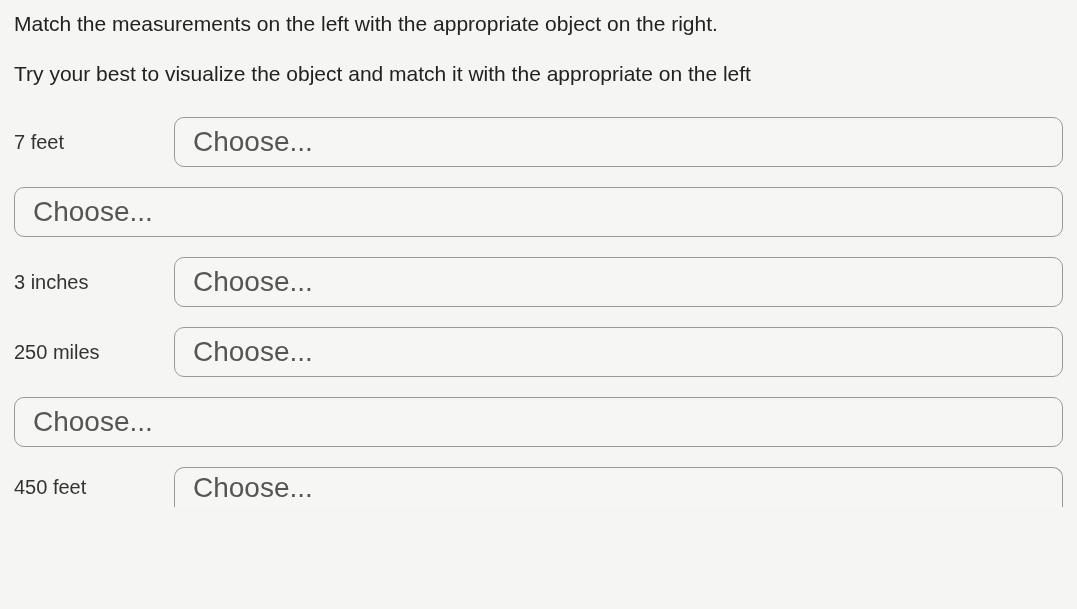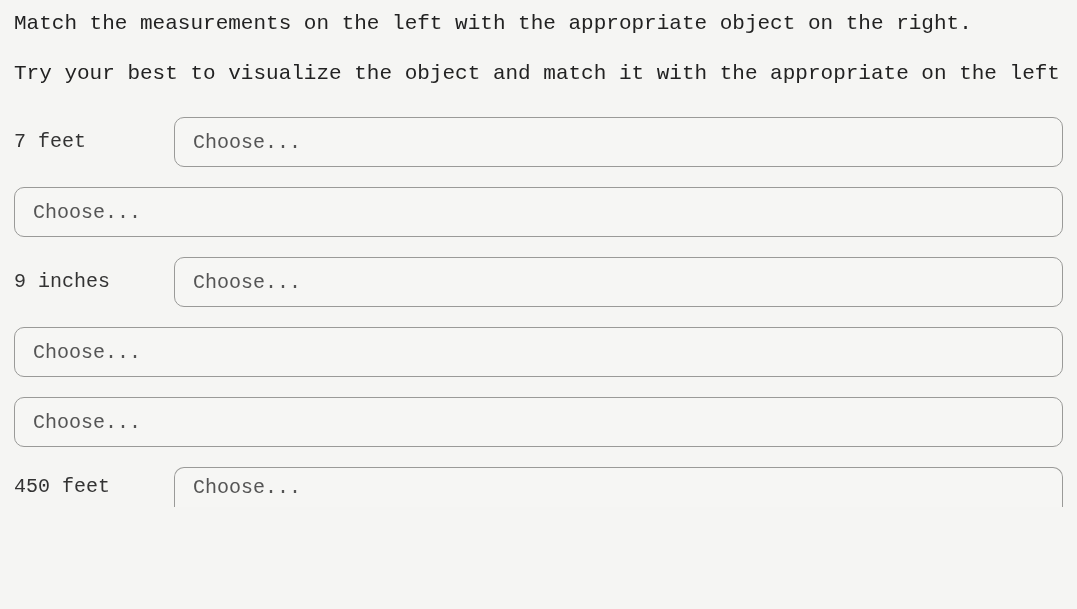--- a/index.html
+++ b/index.html
@@ -1,15 +1,15 @@
 <!DOCTYPE html>
 <html><head>
 <meta charset="utf-8">
 <style>
-  * { box-sizing: border-box; margin: 0; padding: 0; font-family: Liberation Mono, monospace; }
+  * { box-sizing: border-box; margin: 0; padding: 0; }
   body {
     font-family: "Segoe UI", Arial, sans-serif;
     background: #f5f5f3;
     color: #2a2a2a;
     padding: 8px 14px;
     font-size: 20px;
     width: 1077px;
     height: 609px;
     overflow: hidden;
   }
@@ -43,21 +43,21 @@
   }
   .select-box {
     border: 1px solid #9a9a98;
     border-radius: 10px;
     background: rgba(255,255,255,0.15);
     height: 50px;
     display: flex;
     align-items: center;
     padding: 0 18px;
     color: #555;
-    font-size: 20px;
+    font-size: 28px;
     cursor: pointer;
   }
   .row-partial .select-box {
     height: 40px;
     border-bottom: none;
     border-bottom-left-radius: 0;
     border-bottom-right-radius: 0;
     overflow: hidden;
   }
   .row-partial {
@@ -81,27 +81,28 @@
     </div>
   </div>
 
   <div class="match-row">
     <div class="match-select">
       <div class="select-box">Choose...</div>
     </div>
   </div>
 
   <div class="match-row">
-    <div class="match-label">9 inches</div>
+    <div class="match-label">3 inches</div>
     <div class="match-select">
       <div class="select-box">Choose...</div>
     </div>
   </div>
 
   <div class="match-row">
+    <div class="match-label">250 miles</div>
     <div class="match-select">
       <div class="select-box">Choose...</div>
     </div>
   </div>
 
   <div class="match-row">
     <div class="match-select">
       <div class="select-box">Choose...</div>
     </div>
   </div>

